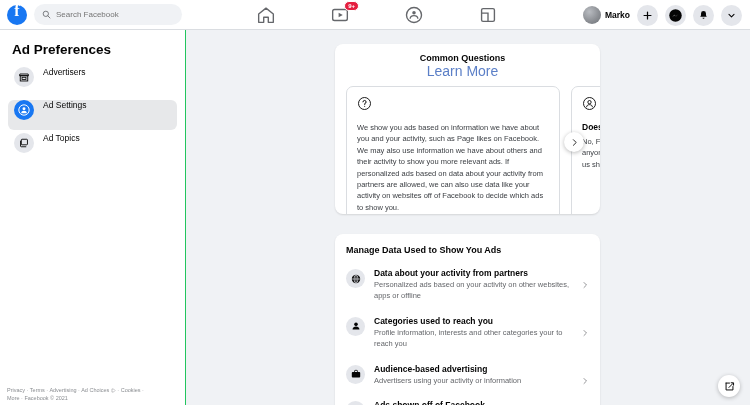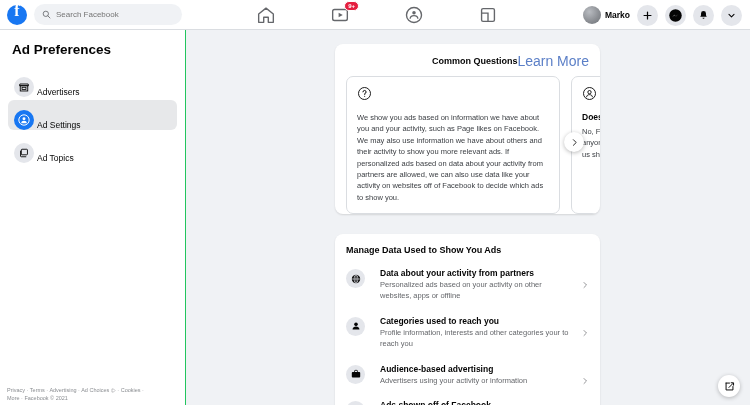--- a/index.html
+++ b/index.html
@@ -69,21 +69,21 @@
   }
   
   .sidebar {
     position: absolute; top: 30px; left: 0;
     width: 186px; height: 375px;
     background: #ffffff; border-right: 1px solid #22c55e;
     padding: 10px 8px 4px 8px;
   }
   .side-title { font-size: 13.5px; font-weight: 700; padding: 2px 4px 10px 4px; }
   .side-item {
-    display: flex; align-items: flex-end; gap: 3px;
+    display: flex; align-items: flex-start; gap: 9px;
     height: 30px; padding: 0 6px; border-radius: 6px;
     cursor: pointer; margin-bottom: 3px;
   }
   .side-item.active { background: #e7e8ea; }
   .side-ico {
     width: 20px; height: 20px; border-radius: 50%;
     background: #e4e6eb; display: flex;
     align-items: center; justify-content: center; flex: none;
   }
   .side-ico.blue { background: #1877f2; }
@@ -97,20 +97,21 @@
   
   .main { position: absolute; top: 30px; left: 186px; width: 564px; height: 375px; }
   .card {
     position: absolute; background: #fff;
     border-radius: 8px; box-shadow: 0 1px 2px rgba(0,0,0,.12);
   }
   .card-q { left: 149px; top: 14px; width: 265px; height: 170px; overflow: hidden; }
   .q-head {
     display: flex; align-items: center; justify-content: flex-end;
     padding: 9px 11px 7px 1px;
+    flex-direction: column;
   }
   .q-head-t { font-size: 9px; font-weight: 700; }
   .q-learn { font-size: 14px; color: #5b7fc7; cursor: pointer; }
   .q-track { display: flex; gap: 11px; padding: 0 11px; }
   .q-panel {
     border: 1px solid #dadde1; border-radius: 7px;
     padding: 9px 10px 10px 10px; flex: none; width: 214px;
   }
   .q-panel.partial { width: 214px; }
   .q-ico { margin-bottom: 7px; }
@@ -118,21 +119,21 @@
   .q-body { font-size: 7.5px; color: #3d4045; line-height: 1.52; }
   .car-next {
     position: absolute; left: 229px; top: 88px;
     width: 20px; height: 20px; border-radius: 50%;
     background: #fff; box-shadow: 0 1px 4px rgba(0,0,0,.28);
     display: flex; align-items: center; justify-content: center; cursor: pointer;
   }
   .card-m { left: 149px; top: 204px; width: 265px; height: 190px; }
   .m-head { font-size: 9px; font-weight: 700; padding: 11px 11px 6px 11px; }
   .m-row {
-    display: flex; align-items: flex-start; gap: 15px;
+    display: flex; align-items: flex-start; gap: 9px;
     padding: 7px 11px 7px 11px; cursor: pointer; position: relative;
   }
   .m-ico {
     width: 19px; height: 19px; border-radius: 50%;
     background: #e4e6eb; display: flex; align-items: center;
     justify-content: center; flex: none; margin-top: 1px;
   }
   .m-txt { flex: 1; padding-right: 14px; }
   .m-title { font-size: 8.5px; font-weight: 700; margin-bottom: 2px; }
   .m-sub { font-size: 7.5px; color: #65676b; line-height: 1.45; }

